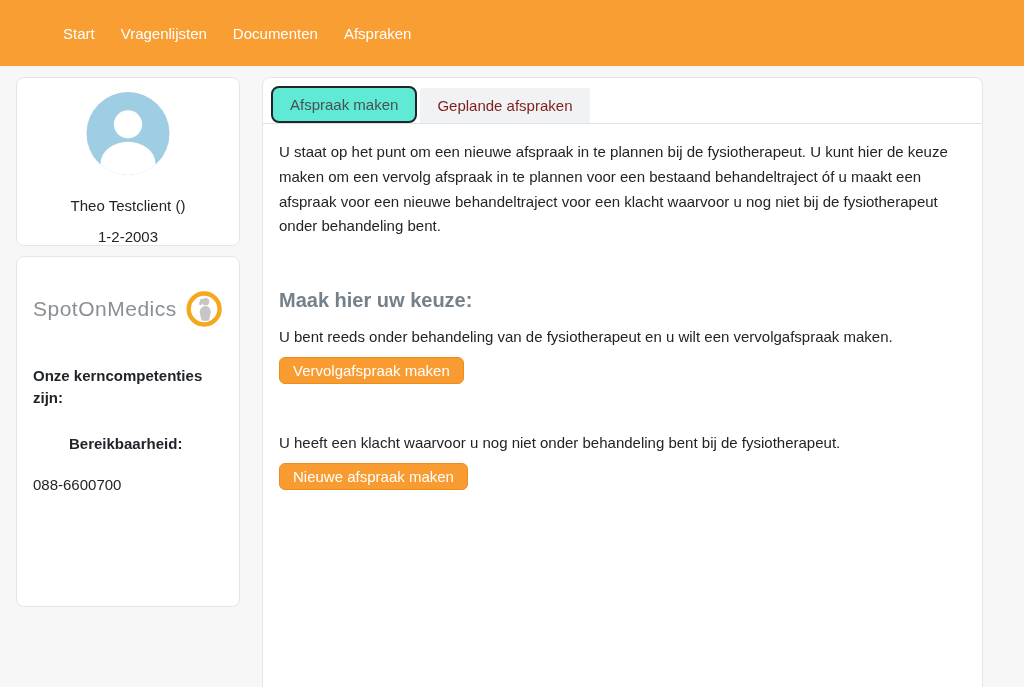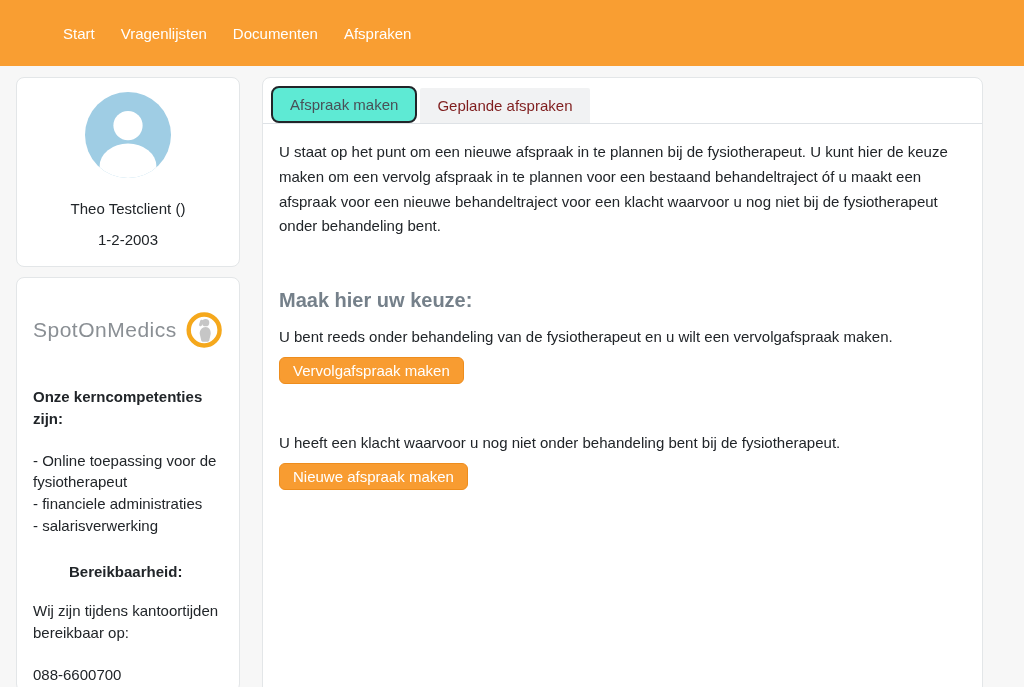--- a/index.html
+++ b/index.html
@@ -39,32 +39,32 @@
     flex-direction: column;
     gap: 10px;
   }
   .card {
     background: #ffffff;
     border: 1px solid #e3e6e8;
     border-radius: 8px;
   }
   
   .profile-card {
-    height: 190px;
+    height: 169px;
     display: flex;
     flex-direction: column;
     align-items: center;
     padding-top: 14px;
   }
   .avatar { width: 86px; height: 86px; display: block; }
   .profile-name { margin-top: 22px; font-size: 15px; }
   .profile-date { margin-top: 14px; font-size: 15px; }
   
   .practice-card {
-    height: 415px;
+    height: 351px;
     padding: 14px 16px;
   }
   .logo-row {
     display: flex;
     align-items: center;
     justify-content: center;
     gap: 8px;
     margin-top: 12px;
   }
   .logo-text {
@@ -181,28 +181,22 @@
         <span class="logo-text">SpotOnMedics</span>
         <svg class="logo-badge" viewBox="0 0 52 52">
           <circle cx="26" cy="26" r="21" fill="#ffffff" stroke="#F5A81C" stroke-width="6"></circle>
           <circle cx="28" cy="16" r="5" fill="#c6c6c6"></circle>
           <path d="M28 22 c-5 0 -8 4 -8 9 l2 9 c0 1 1 2 2 2 h7 c1 0 2 -1 2 -2 l2 -9 c0 -5 -2 -9 -7 -9 z" fill="#c6c6c6"></path>
           <rect x="20" y="12" width="4" height="9" rx="2" fill="#c6c6c6" transform="rotate(18 22 16)"></rect>
         </svg>
       </div>
 
       <div class="side-heading">Onze kerncompetenties zijn:</div>
-      <div class="competency-list">
-        <div class="side-text">- Online toepassing voor de fysiotherapeut</div>
-        <div class="side-text">- financiele administraties</div>
-        <div class="side-text">- salarisverwerking</div>
-      </div>
 
       <div class="side-heading availability-heading">Bereikbaarheid:</div>
-      <div class="side-text availability-text">Wij zijn tijdens kantoortijden bereikbaar op:</div>
       <div class="phone">088-6600700</div>
     </div>
 
   </div>
 
   <div class="card main-card">
     <div class="tabs">
       <div class="tab active">Afspraak maken</div>
       <div class="tab inactive">Geplande afspraken</div>
     </div>

